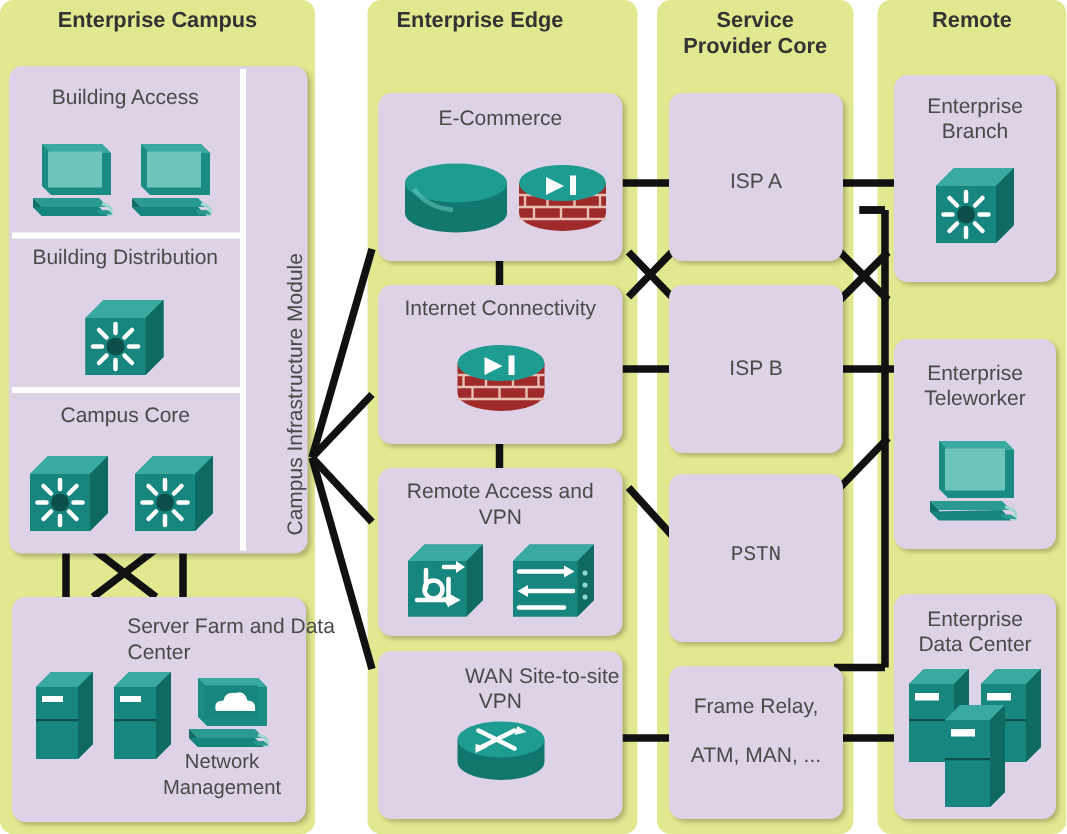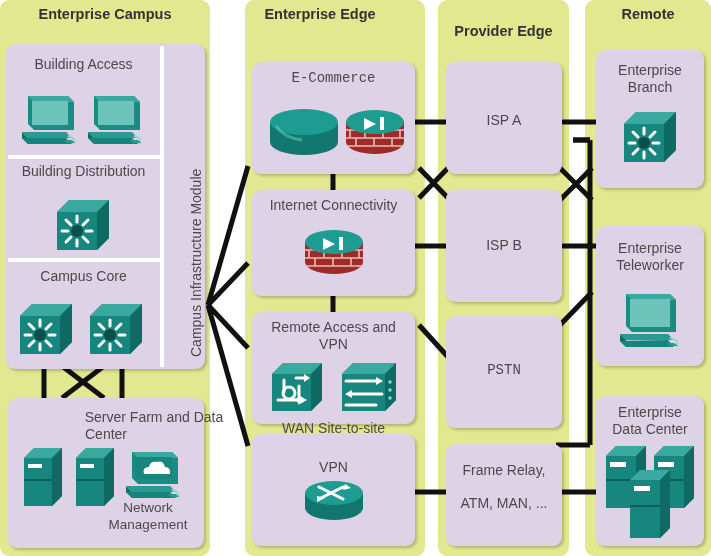--- a/index.html
+++ b/index.html
@@ -33,21 +33,22 @@
 
 <div class="stage">
 
   <div class="col" style="left:0px;top:0px;width:210px;height:556px;"></div>
   <div class="col-title" style="left:0px;top:6px;width:210px;">Enterprise Campus</div>
 
   <div class="col" style="left:245px;top:0px;width:180px;height:556px;"></div>
   <div class="col-title" style="left:230px;top:6px;width:180px;">Enterprise Edge</div>
 
   <div class="col" style="left:438px;top:0px;width:131px;height:556px;"></div>
-  <div class="col-title" style="left:438px;top:23px;width:131px;">Provider Edge</div>
+  <div class="col-title" style="left:438px;top:6px;width:131px;">Service</div>
+  <div class="col-title" style="left:438px;top:23px;width:131px;">Provider Core</div>
 
   <div class="col" style="left:585px;top:0px;width:126px;height:556px;"></div>
   <div class="col-title" style="left:585px;top:6px;width:126px;">Remote</div>
 
   <svg class="lines" viewBox="0 0 711 556">
     <g stroke="#111111" stroke-width="5" fill="none" stroke-linecap="butt">
 
       <line x1="44" y1="366" x2="44" y2="398"></line>
       <line x1="122" y1="366" x2="122" y2="398"></line>
       <line x1="62" y1="366" x2="104" y2="398"></line>
@@ -203,21 +204,21 @@
     <rect x="12" y="7" width="36" height="22" fill="#17867e"></rect>
     <path d="M20 24 q-2 -7 5 -7 q1 -6 8 -5 q6 -2 8 5 q6 0 5 7 z" fill="#ffffff"></path>
     <polygon points="2,36 46,36 52,42 8,42" fill="#2b9a90"></polygon>
     <polygon points="2,36 8,42 8,48 2,42" fill="#106f68"></polygon>
     <polygon points="2,42 8,48 52,48 46,42" fill="#15847c"></polygon>
     <path d="M48 40 q9 2 5 8" stroke="#9ad8d0" stroke-width="2" fill="none"></path>
     <polygon points="44,44 52,44 55,47 47,47" fill="#2b9a90"></polygon>
   </svg>
 
   <div class="card" style="left:252px;top:62px;width:163px;height:112px;"></div>
-  <div class="card-label" style="left:252px;top:70px;width:163px;font-family:Liberation Mono, monospace;">E-Commerce</div>
+  <div class="card-label" style="left:252px;top:70px;width:163px;">E-Commerce</div>
   <svg class="icon" style="left:268px;top:108px;" width="72" height="52" viewBox="0 0 72 52">
     <path d="M2 14 v20 a34 13 0 0 0 68 0 v-20 z" fill="#12786f"></path>
     <ellipse cx="36" cy="14" rx="34" ry="13" fill="#1f9c91"></ellipse>
     <path d="M8 18 q8 12 26 14" stroke="#6fd0c5" stroke-width="3" fill="none" opacity=".5"></path>
   </svg>
   <svg class="icon" style="left:344px;top:108px;" width="62" height="52" viewBox="0 0 62 52">
     <path d="M2 14 v20 a29 12 0 0 0 58 0 v-20 z" fill="#9e2a2a"></path>
     <g fill="none" stroke="#e8c0b4" stroke-width="1.6">
       <path d="M2 22 h58 M2 30 h58 M2 38 h58"></path>
       <path d="M12 14 v8 M30 14 v8 M48 14 v8
@@ -274,21 +275,21 @@
       <path d="M12 34 h30"></path>
         <polygon points="12,30 5,34 12,38" fill="#ffffff" stroke="none"></polygon>
       <path d="M6 45 h30"></path>
     </g>
     <circle cx="50" cy="22" r="1.7" fill="#8fd8cf"></circle>
     <circle cx="50" cy="30" r="1.7" fill="#8fd8cf"></circle>
     <circle cx="50" cy="38" r="1.7" fill="#8fd8cf"></circle>
   </svg>
 
   <div class="card" style="left:252px;top:434px;width:163px;height:112px;"></div>
-  <div class="card-label" style="left:252px;top:420px;width:163px;">WAN Site-to-site</div>
+  <div class="card-label" style="left:252px;top:442px;width:163px;padding-left:28px;">WAN Site-to-site</div>
   <div class="card-label" style="left:252px;top:459px;width:163px;">VPN</div>
   <svg class="icon" style="left:303px;top:478px;" width="62" height="50" viewBox="0 0 62 50">
     <path d="M2 15 v15 a29 12 0 0 0 58 0 v-15 z" fill="#11766e"></path>
     <ellipse cx="31" cy="15" rx="29" ry="12" fill="#1f9c91"></ellipse>
     <g stroke="#ffffff" stroke-width="3" stroke-linecap="round">
       <line x1="16" y1="9" x2="40" y2="21"></line>
       <line x1="16" y1="21" x2="40" y2="9"></line>
     </g>
     <polygon points="42,6 48,10 40,12" fill="#ffffff"></polygon>
     <polygon points="14,18 22,20 14,24" fill="#ffffff"></polygon>

